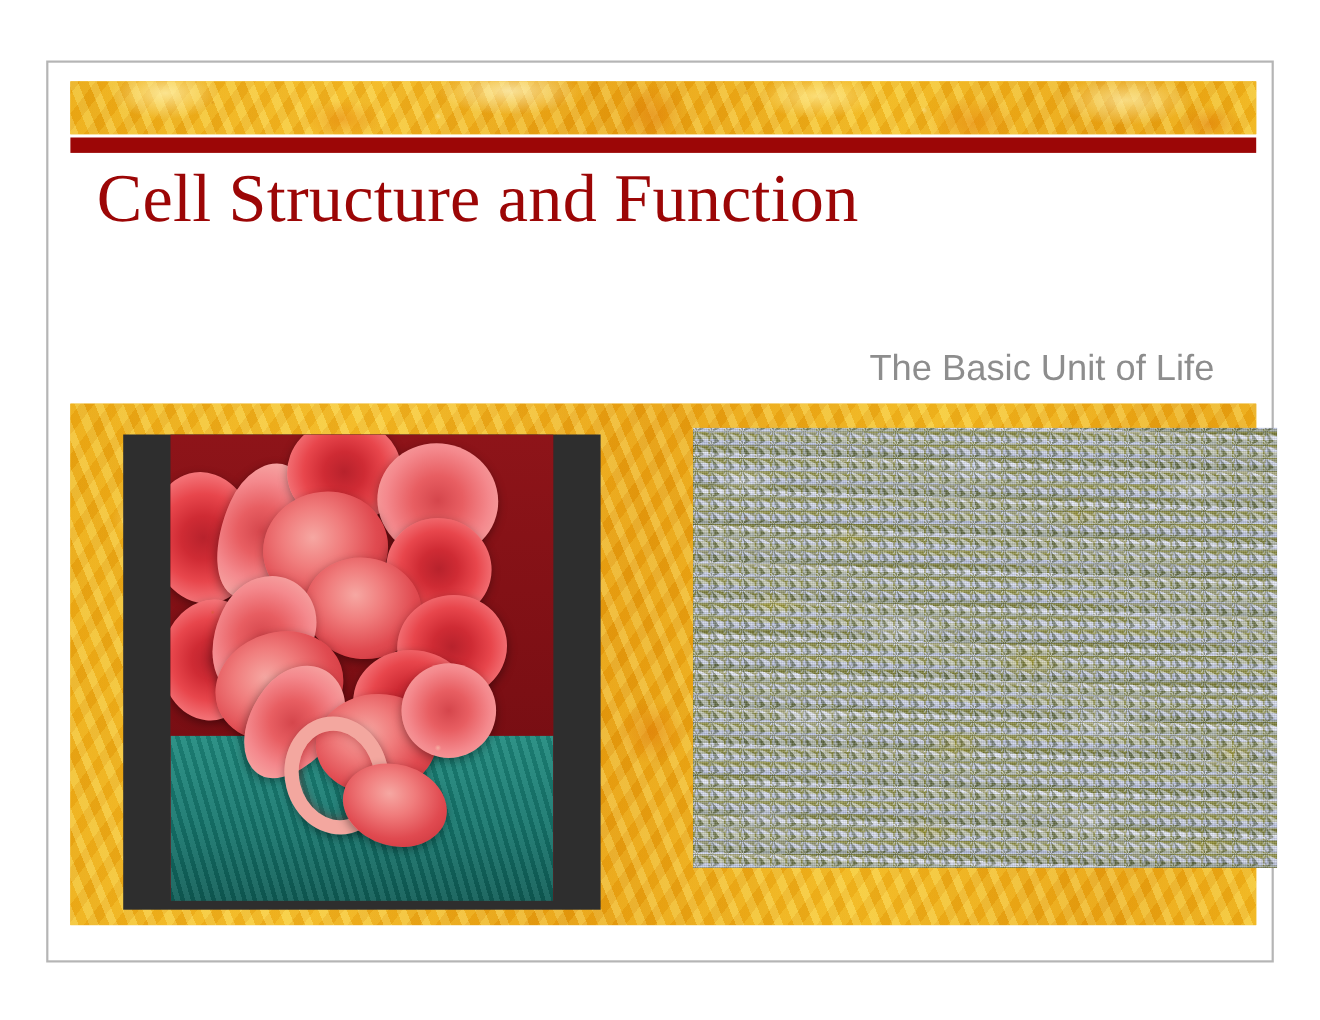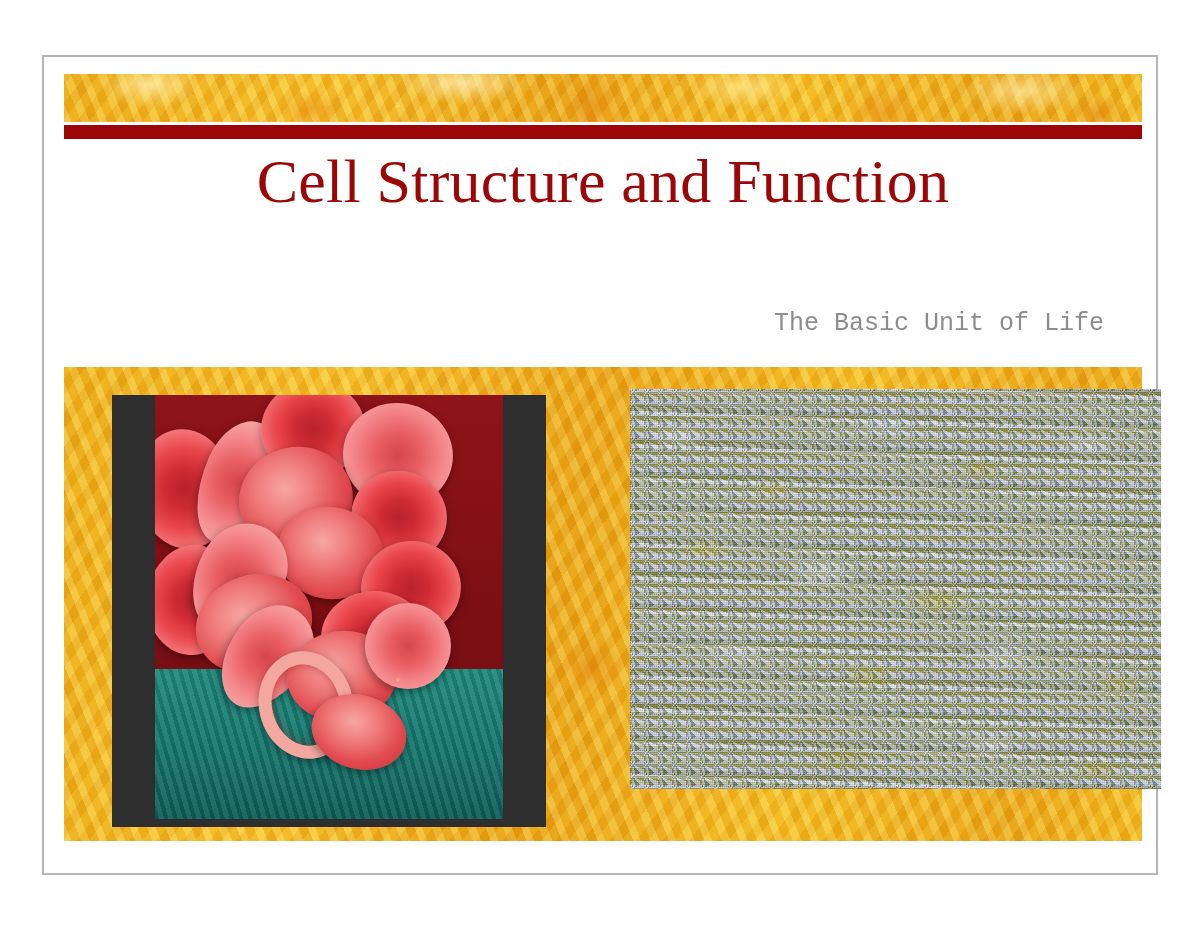--- a/index.html
+++ b/index.html
@@ -82,30 +82,29 @@
     position: absolute;
     left: 44px;
     top: 88px;
     width: 1030px;
     color: #9c0606;
     font-family: "Liberation Serif", serif;
     font-size: 62px;
     line-height: 72px;
     letter-spacing: .2px;
     white-space: nowrap;
-    text-align: center;
   }
 
   #slide-subtitle {
     position: absolute;
     right: 52px;
-    top: 252px;
+    top: 262px;
     color: #8d8d8d;
-    font-family: Liberation Mono, monospace;
-    font-size: 25px;
+    font-family: Liberation Sans, sans-serif;
+    font-size: 33px;
     line-height: 30px;
     white-space: nowrap;
   }
 
   
   #content-band {
     left: 20px;
     top: 310px;
     width: 1078px;
     height: 474px;

